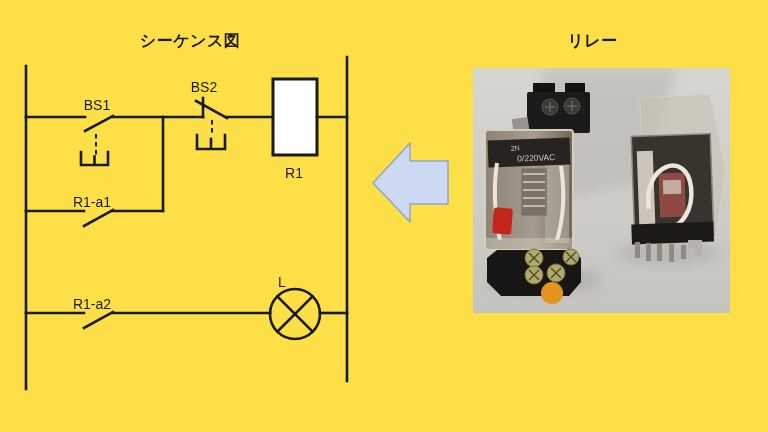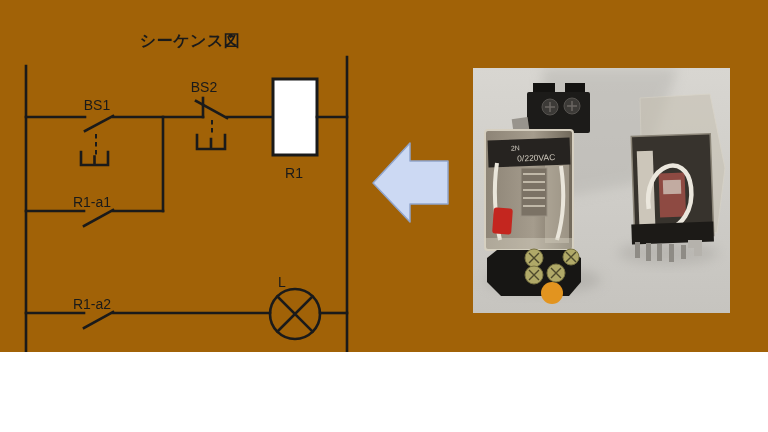--- a/index.html
+++ b/index.html
@@ -1,17 +1,17 @@
 <!DOCTYPE html>
 <html><head>
 <meta charset="utf-8">
 <style>
   html,body { margin:0; padding:0; background:#ffffff; }
   .stage {
-    position:relative; width:768px; height:352px; background:#a16207;
+    position:relative; width:768px; height:432px; background:#fde047;
     font-family:"Liberation Sans", sans-serif; overflow:hidden;
   }
   .panel-title {
     position:absolute; top:31px; font-size:16px; font-weight:bold; color:#1a1a1a;
     text-align:center; letter-spacing:0.5px;
   }
   .title-left  { left:100px; width:180px; }
   .title-right { left:500px; width:185px; }
   svg.layer { position:absolute; left:0; top:0; }
   .ckt   { stroke:#1a1a1a; stroke-width:2.6; fill:none; stroke-linecap:square; }
@@ -22,20 +22,21 @@
   .photo { position:absolute; left:473px; top:68px; width:257px; height:245px; }
   .tinytxt  { font:7px  "Liberation Sans", sans-serif; fill:#d8d3c8; }
   .tinytxt2 { font:8.5px "Liberation Sans", sans-serif; fill:#cfc9bd; }
 </style>
 </head>
 <body>
 
 <div class="stage">
 
   <div class="panel-title title-left">シーケンス図</div>
+  <div class="panel-title title-right">リレー</div>
 
   <svg class="layer" width="768" height="432" viewBox="0 0 768 432">
 
     <path class="ckt" d="M26,66 V389"></path>
     <path class="ckt" d="M347,57 V381"></path>
 
     <path class="ckt" d="M26,117 H85"></path>
     <path class="ckt" d="M85,131 L113,116"></path>
     <path class="ckt" d="M113,117 H203"></path>
     <path class="ckt-dash" d="M96,134 V155"></path>

